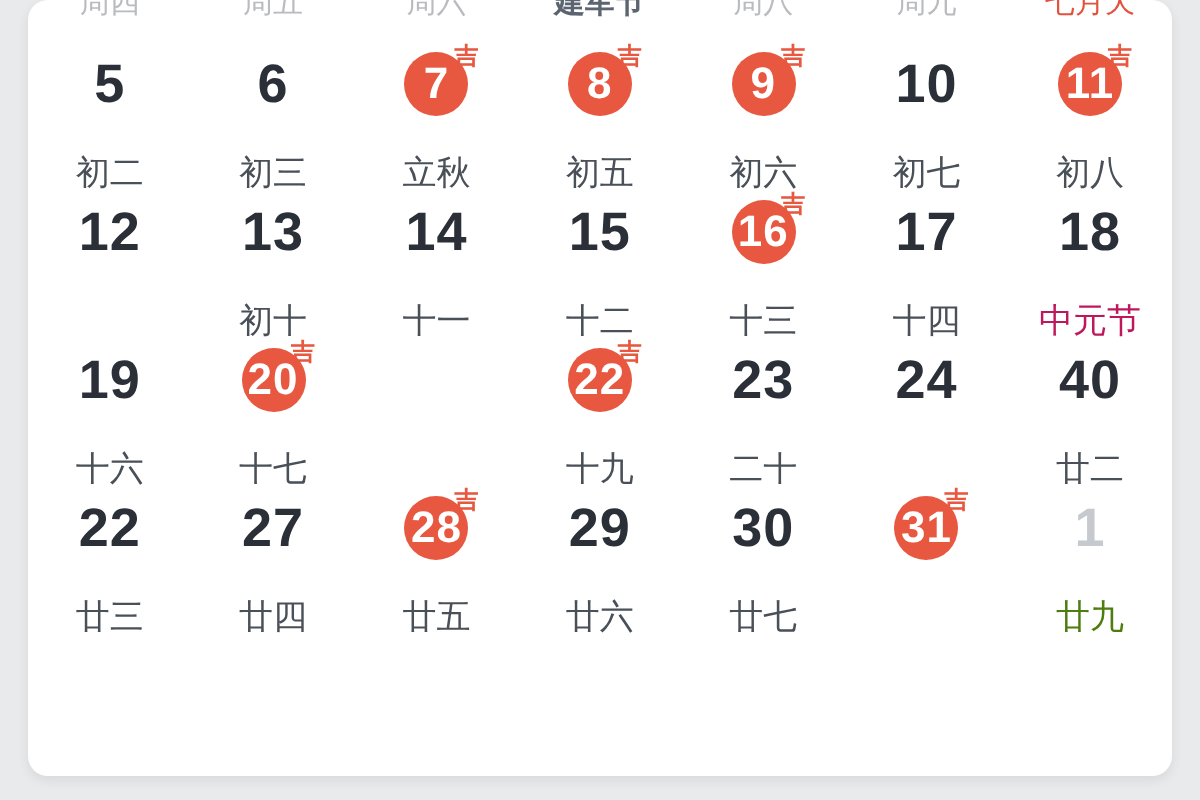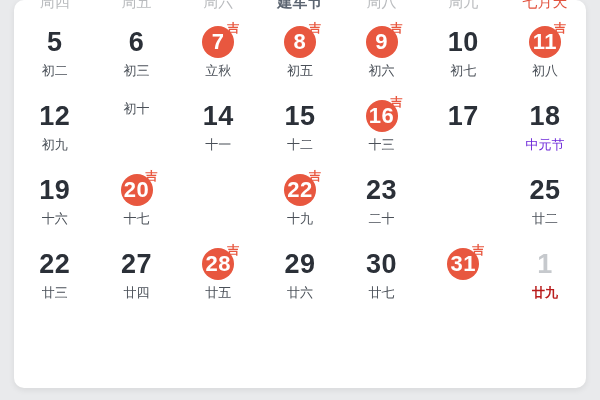--- a/index.html
+++ b/index.html
@@ -107,31 +107,30 @@
     position: absolute;
     top: -2px;
     left: 50%;
     margin-left: 9px;
     color: #e8573f;
     font-size: 12px;
     font-weight: bold;
     line-height: 12px;
   }
   .sub {
-    margin-top: 3px;
-    font-size: 13px;
+    margin-top: 19px;
+    font-size: 17px;
     color: #4a5058;
     line-height: 15px;
   }
   .sub.dim {
-    color: #b91c1c;
-    font-weight: bold;
+    color: #4d7c0f;
   }
   .sub.festival {
-    color: #6d28d9;
+    color: #be185d;
   }
   .bottom-pad {
     height: 22px;
   }
 </style>
 </head>
 <body>
 
 <div id="page">
   <div class="card">
@@ -194,23 +193,25 @@
           </div>
           <div class="sub">初八</div>
         </div>
       </div>
 
       <div class="row day-row">
         <div class="day-cell">
           <div class="num-wrap">
             <span class="num">12</span>
           </div>
-          <div class="sub">初九</div>
-        </div>
-        <div class="day-cell">
+        </div>
+        <div class="day-cell">
+          <div class="num-wrap">
+            <span class="num">13</span>
+          </div>
           <div class="sub">初十</div>
         </div>
         <div class="day-cell">
           <div class="num-wrap">
             <span class="num">14</span>
           </div>
           <div class="sub">十一</div>
         </div>
         <div class="day-cell">
           <div class="num-wrap">
@@ -222,20 +223,21 @@
           <div class="num-wrap">
             <span class="num">16</span>
             <span class="ji">吉</span>
           </div>
           <div class="sub">十三</div>
         </div>
         <div class="day-cell">
           <div class="num-wrap">
             <span class="num">17</span>
           </div>
+          <div class="sub">十四</div>
         </div>
         <div class="day-cell">
           <div class="num-wrap">
             <span class="num">18</span>
           </div>
           <div class="sub festival">中元节</div>
         </div>
       </div>
 
       <div class="row day-row">
@@ -261,24 +263,27 @@
           </div>
           <div class="sub">十九</div>
         </div>
         <div class="day-cell">
           <div class="num-wrap">
             <span class="num">23</span>
           </div>
           <div class="sub">二十</div>
         </div>
         <div class="day-cell">
-        </div>
-        <div class="day-cell">
-          <div class="num-wrap">
-            <span class="num">25</span>
+          <div class="num-wrap">
+            <span class="num">24</span>
+          </div>
+        </div>
+        <div class="day-cell">
+          <div class="num-wrap">
+            <span class="num">40</span>
           </div>
           <div class="sub">廿二</div>
         </div>
       </div>
 
       <div class="row day-row">
         <div class="day-cell">
           <div class="num-wrap">
             <span class="num">22</span>
           </div>

